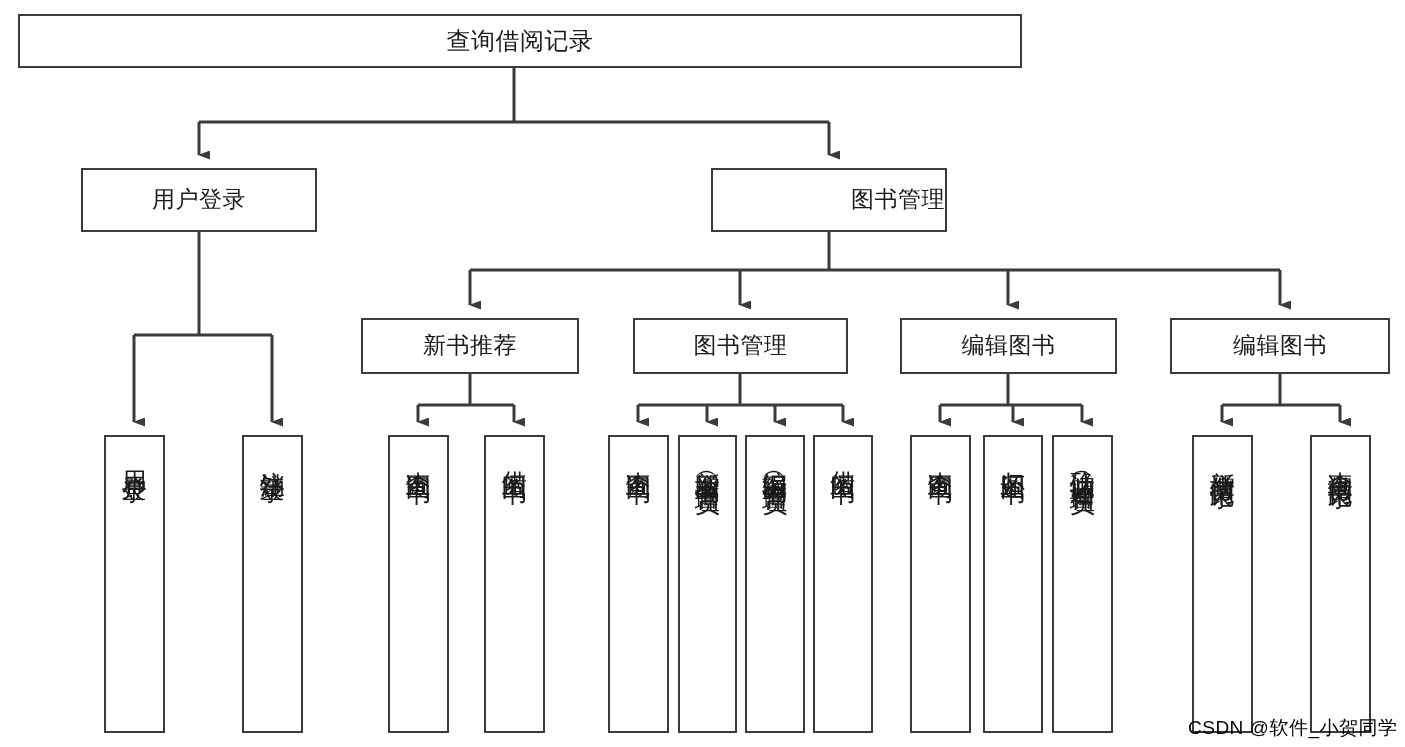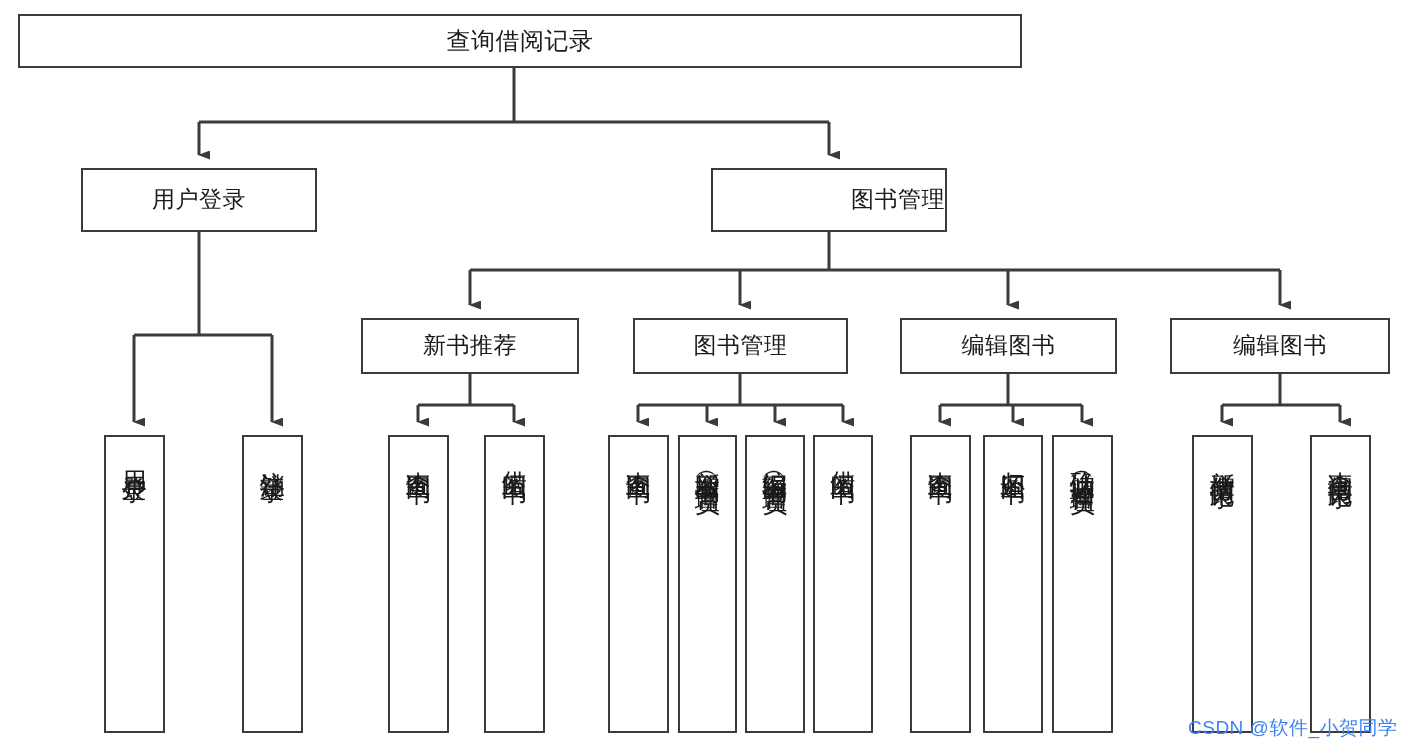--- a/index.html
+++ b/index.html
@@ -57,21 +57,21 @@
   .node.vertical .node-label {
     writing-mode: vertical-rl;
     text-orientation: upright;
     font-size: 25px;
     line-height: 1.05;
     letter-spacing: 3px;
     white-space: nowrap;
   }
   .watermark {
     position: absolute;
-    color: #3b82f6;
+    color: #000000;
     font-size: 19px;
     letter-spacing: 0.5px;
     white-space: nowrap;
     z-index: 3;
   }
 </style>
 </head>
 <body>
 
 <div id="canvas">

